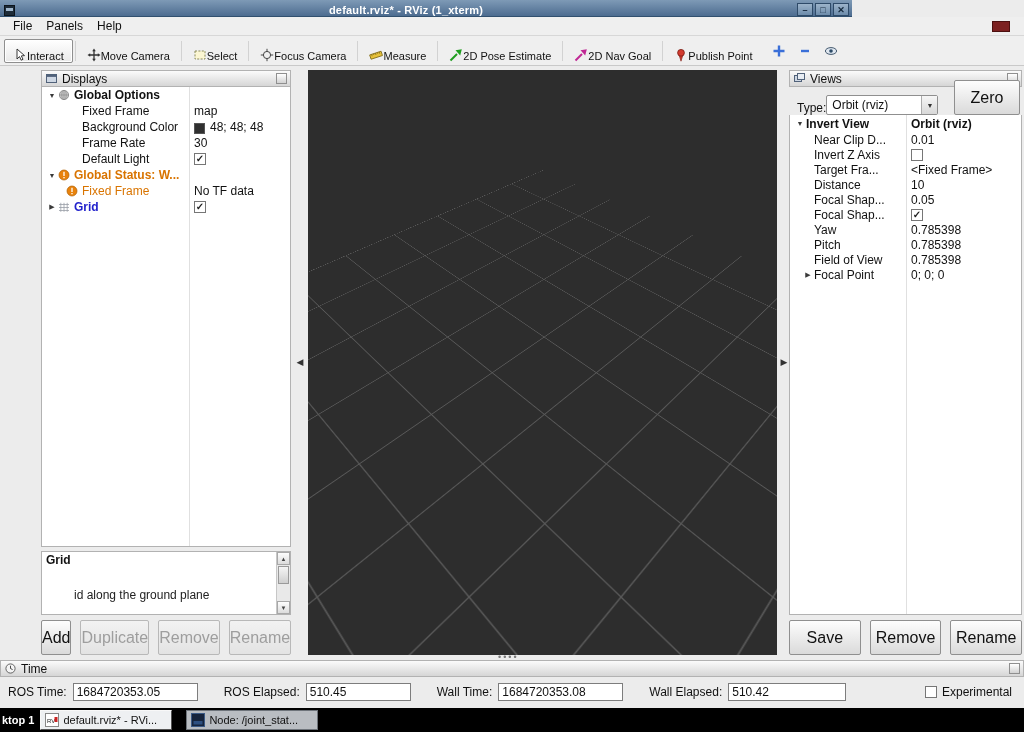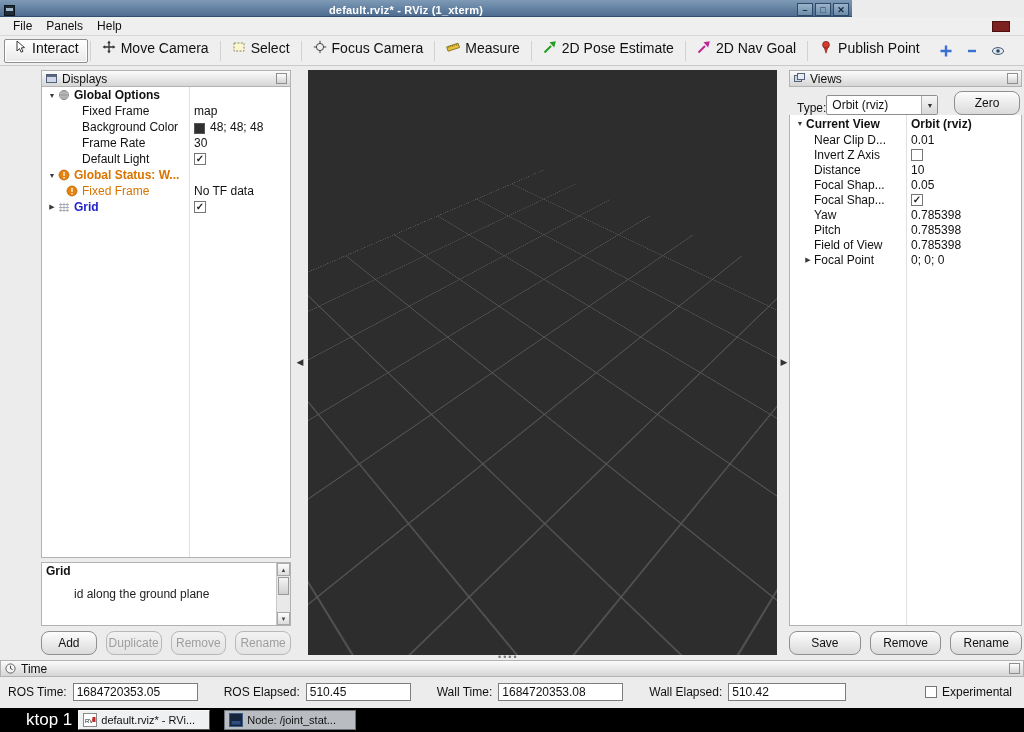--- a/index.html
+++ b/index.html
@@ -23,22 +23,22 @@
           display:flex; align-items:center; justify-content:center; color:#15293d; font-size:9px; font-weight:bold; }
   .tbtn-min::before { content:"–"; } .tbtn-max::before { content:"□"; } .tbtn-close::before { content:"✕"; }
   
   .menubar { position:absolute; top:17px; left:0; width:1024px; height:19px; background:#efefef;
              border-bottom:1px solid #d7d7d7; display:flex; align-items:center; padding-left:6px;justify-content:flex-end; }
   .menu-item { padding:1px 7px; }
   .menu-corner { margin-left:auto; margin-right:14px; width:18px; height:11px; background:#7c2020; border:1px solid #4c0f0f; }
   
   .toolbar { position:absolute; top:36px; left:0; width:1024px; height:30px; background:#efefef;
              border-bottom:1px solid #c9c9c9; display:flex; align-items:center; padding-left:4px; }
-  .tool { display:flex; align-items:flex-start; gap:5px; height:24px; padding:0 8px; border:1px solid transparent;
-          border-radius:2px; font-size:14px; white-space:nowrap; }
+  .tool { display:flex; align-items:flex-end; height:24px; padding:0 8px; border:1px solid transparent;
+          border-radius:2px; font-size:11px; white-space:nowrap; }
   .tool.active { background:linear-gradient(#ffffff,#e9e9e9); border-color:#8f8f8f; box-shadow:0 0 0 1px #fff inset; }
   .tsep { width:1px; height:20px; background:#d2d2d2; margin:0 2px; }
   .tool-right { margin-left:10px; display:flex; align-items:center; gap:12px; }
   .ticon14 { width:14px; height:14px; display:inline-block; }
   
   .workarea { position:absolute; top:66px; left:0; width:1024px; height:594px; background:#ececec; }
   
   .panel-header { height:17px; background:linear-gradient(#fbfbfb,#d6d6d6); border:1px solid #b2b2b2;
                   display:flex; align-items:center; font-size:12px; }
   .phead-icon { width:11px; height:11px; margin:0 5px 0 4px; }
@@ -59,32 +59,32 @@
   .ind-child { padding-left:40px; }
   .ind-child-icon { padding-left:24px; }
   .ind-grp { padding-left:4px; }
   .cb { width:12px; height:12px; border:1px solid #767676; background:#fff; display:inline-flex;
         align-items:center; justify-content:center; flex:none; }
   .cb.checked::after { content:"✓"; font-size:10px; font-weight:bold; color:#1c1c1c; line-height:1; }
   .swatch { width:11px; height:11px; background:#303030; border:1px solid #555; margin-right:5px; flex:none; }
   
   .descbox { position:relative; height:64px; margin-top:4px; background:#fff; border:1px solid #b2b2b2; overflow:hidden; }
   .desc-title { font-weight:bold; padding:1px 4px; }
-  .desc-text { padding:8px 4px 0 32px; color:#222; }
+  .desc-text { padding:8px 4px 0 32px; color:#222;margin-top:12px; }
   .vscroll { position:absolute; right:0; top:0; bottom:0; width:14px; background:#e9e9e9; border-left:1px solid #c7c7c7;
              display:flex; flex-direction:column; }
   .sarrow { height:13px; background:linear-gradient(#fdfdfd,#dcdcdc); border:1px solid #a8a8a8;
             display:flex; align-items:center; justify-content:center; font-size:6px; color:#444; }
   .sarrow.up::before { content:"▲"; } .sarrow.down::before { content:"▼"; }
   .sthumb { flex:none; height:18px; margin:1px 1px; background:linear-gradient(#f5f5f5,#cfcfcf); border:1px solid #9a9a9a; }
   .sspace { flex:1; }
   
   .btnrow { display:flex; gap:9px; margin-top:5px; }
-  .btn { flex:1; height:24px; display:flex; align-items:center; justify-content:center;
-         background:linear-gradient(#fdfdfd,#dadada); border:1px solid #8f8f8f; border-radius:8px; font-size:12px; }
+  .btn { flex:1; height:35px; display:flex; align-items:center; justify-content:center;
+         background:linear-gradient(#fdfdfd,#dadada); border:1px solid #8f8f8f; border-radius:2px; font-size:16px; }
   .btn.disabled { color:#9e9e9e; border-color:#b8b8b8; background:linear-gradient(#f2f2f2,#e3e3e3); }
   
   .viewport { position:absolute; left:308px; top:4px; width:469px; height:585px; background:#2d2d2d; overflow:hidden; }
   .vp-grid-wrap { position:absolute; inset:0; perspective:600px; perspective-origin:50% 16%; }
   .vp-grid { position:absolute; left:50%; top:59%; width:800px; height:800px;
     transform:translate(-50%,-50%) rotateX(65deg) rotateZ(45deg);
     background-image:
       repeating-linear-gradient(0deg,#585858 0,#585858 1px,transparent 1px,transparent 80px),
       repeating-linear-gradient(90deg,#585858 0,#585858 1px,transparent 1px,transparent 80px);
     border-right:1px solid #585858; border-bottom:1px solid #585858; }
@@ -111,21 +111,21 @@
   .v.haspand .tname { padding-left:12px; }
   
   .time-panel { position:absolute; top:660px; left:0; width:1024px; height:48px; background:#ececec; }
   .time-fields { display:flex; align-items:center; height:30px; padding:0 8px; gap:6px; }
   .tinput { height:18px; border:1px solid #7d7d7d; background:#fff; font:12px "Liberation Sans",sans-serif; padding:0 3px; color:#111; }
   .w125 { width:125px; } .w105 { width:105px; } .w118 { width:118px; }
   .exp-group { margin-left:auto; display:flex; align-items:center; gap:5px; padding-right:4px; }
   
   .taskbar { position:absolute; top:708px; left:0; width:1024px; height:24px; background:#000;
              display:flex; align-items:center; color:#fff; }
-  .desk-label { font-weight:normal; padding:0 6px 0 2px; font-size:17px;margin-left:24px; }
+  .desk-label { font-weight:bold; padding:0 6px 0 2px; font-size:11px; }
   .taskbtn { width:132px; height:20px; margin-right:14px; display:flex; align-items:center; gap:4px; padding:0 4px;
              background:#b9bdc2; border:1px solid #6e747b; color:#111; font-size:11px; white-space:nowrap; overflow:hidden; }
   .taskbtn.active { background:#eef0f2; border-color:#f8f8f8 #555 #555 #f8f8f8; }
   .taskicon { width:14px; height:14px; flex:none; }
   .tasklabel { overflow:hidden; text-overflow:ellipsis; }
 </style>
 </head>
 <body>
 
 <div id="root">
@@ -361,40 +361,48 @@
         <span class="combo">
           <span class="combo-text">Orbit (rviz)</span>
           <span class="combo-arrow"></span>
         </span>
         <span class="btn zero-btn">Zero</span>
       </div>
       <div class="tree views">
         <div class="trow vh">
           <div class="tname ind-grp">
             <span class="twisty open"></span>
-            <span class="bold">Current View</span>
+            <span class="bold">Invert View</span>
           </div>
           <div class="tval">
               <span class="bold">Orbit (rviz)</span>
             </div>
         </div>
         <div class="trow v">
           <div class="tname">
               <span>Near Clip D...</span>
             </div>
           <div class="tval">
               <span>0.01</span>
             </div>
         </div>
         <div class="trow v">
           <div class="tname">
               <span>Invert Z Axis</span>
             </div>
           <div class="tval">
               <span class="cb"></span>
+            </div>
+        </div>
+        <div class="trow v">
+          <div class="tname">
+              <span>Target Fra...</span>
+            </div>
+          <div class="tval">
+              <span>&lt;Fixed Frame&gt;</span>
             </div>
         </div>
         <div class="trow v">
           <div class="tname">
               <span>Distance</span>
             </div>
           <div class="tval">
               <span>10</span>
             </div>
         </div>

